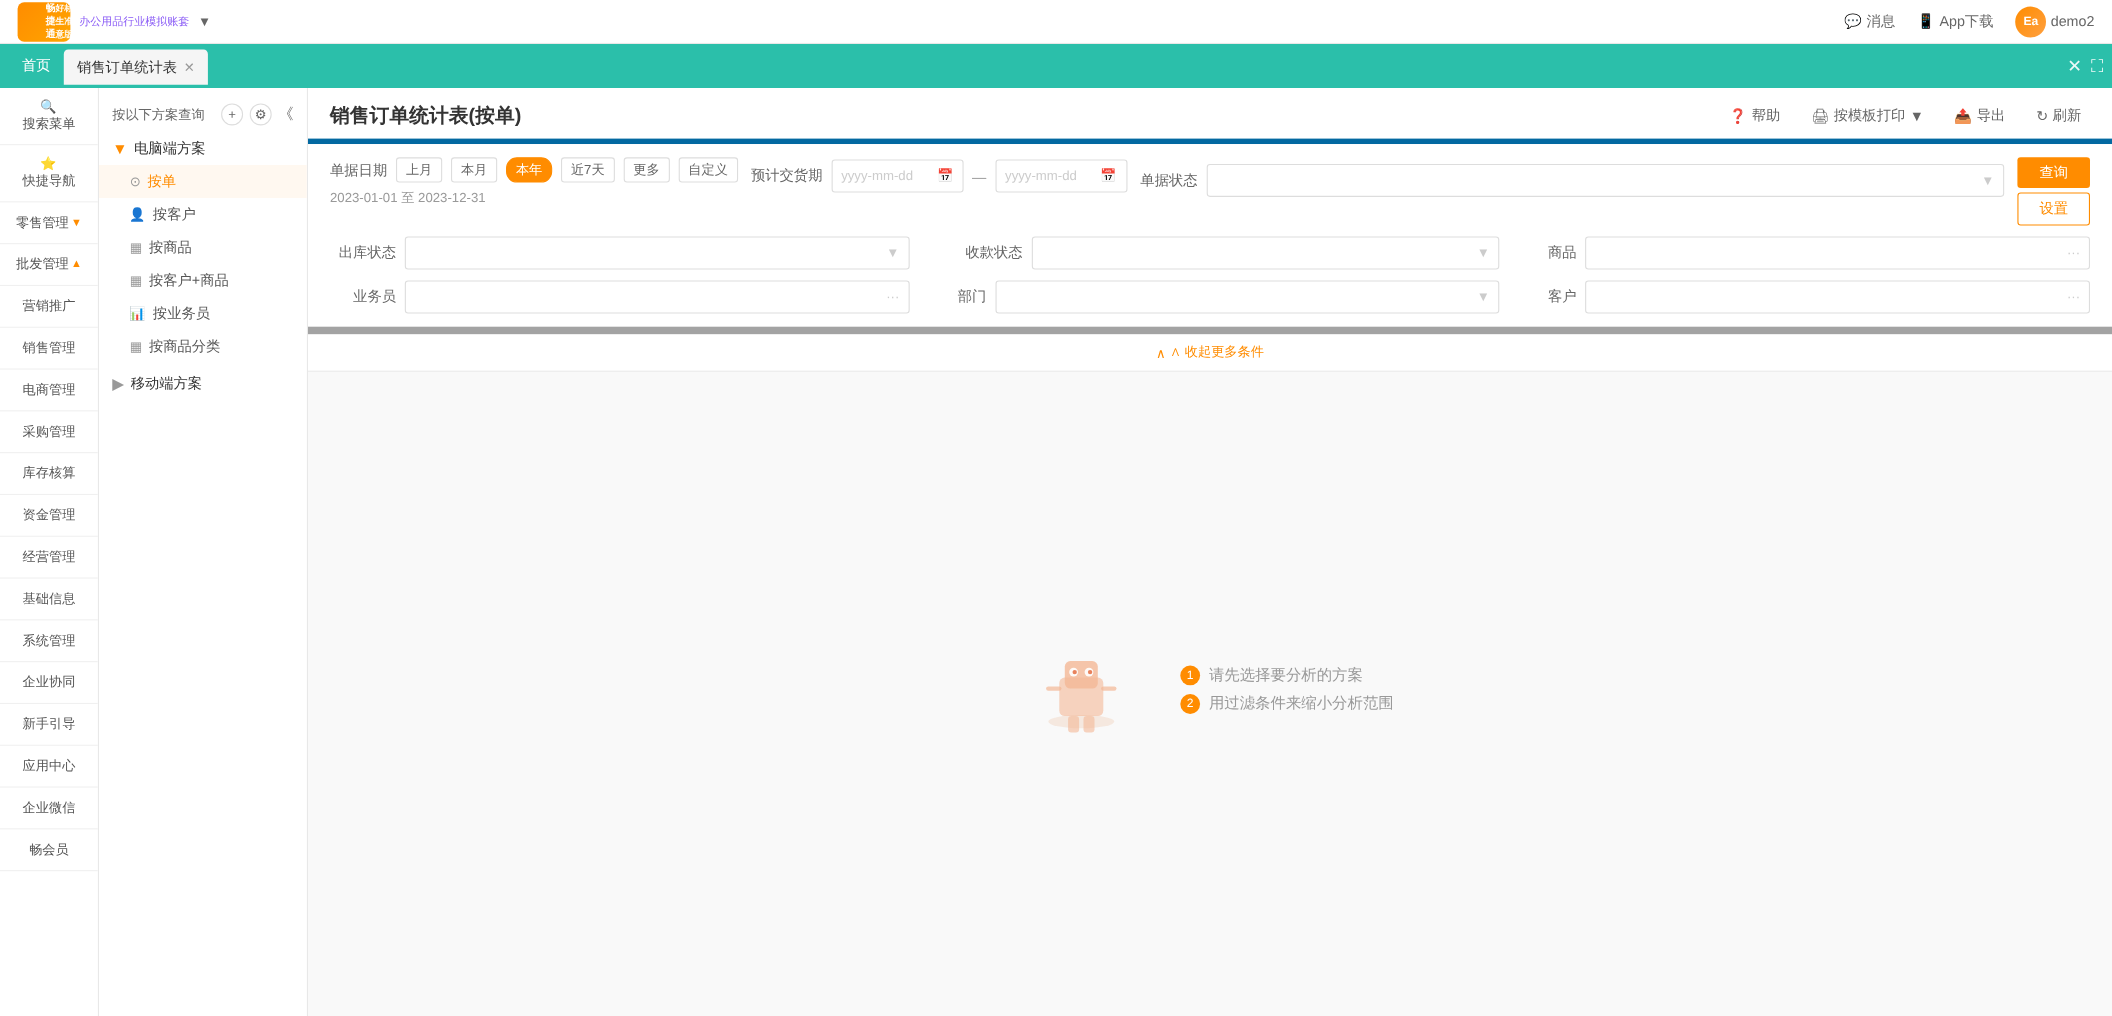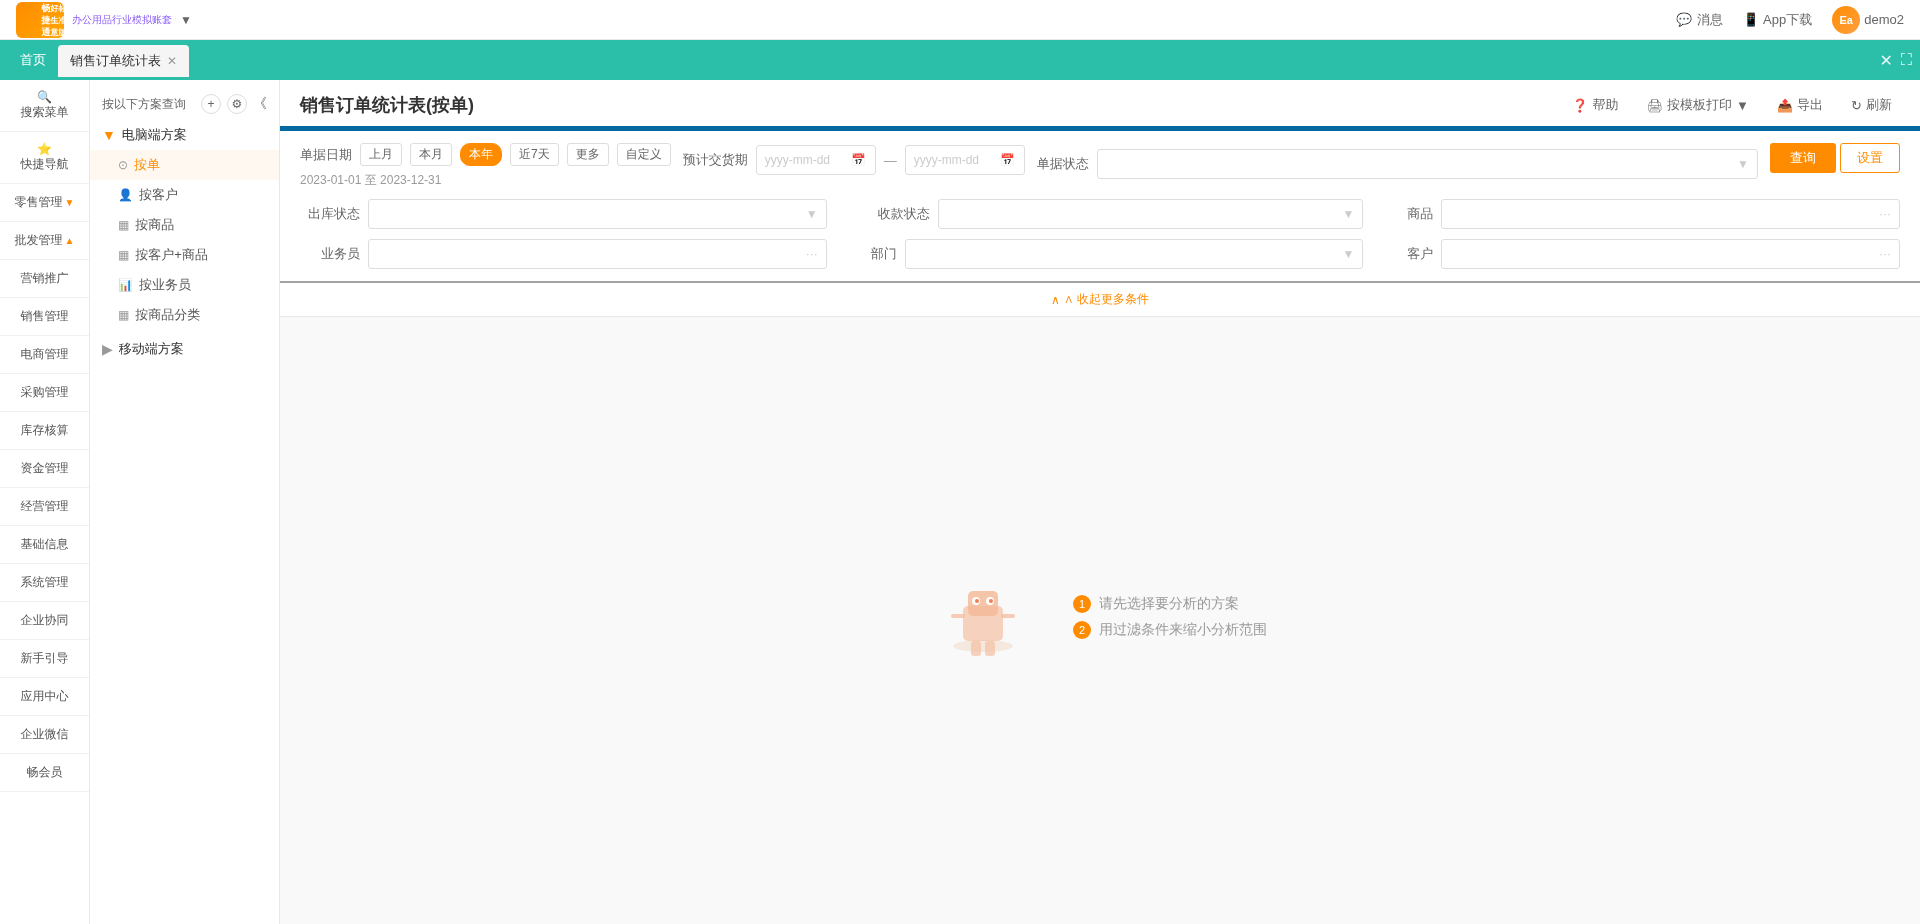--- a/index.html
+++ b/index.html
@@ -135,21 +135,21 @@
     .page-action-btn {
       display: flex; align-items: center; gap: 4px;
       font-size: 13px; color: #666; cursor: pointer;
       padding: 4px 8px;
     }
 
     
     .filter-area {
       background: #fff;
       padding: 12px 20px;
-      border-bottom: 2px solid #a3a3a3;
+      border-bottom: 7px solid #a3a3a3;
     }
     .filter-label { font-size: 13px; color: #666; white-space: nowrap; }
 
     
     .date-filter { display: flex; align-items: center; gap: 8px; flex: 0 0 auto; }
     .date-filter-label { font-size: 13px; color: #666; white-space: nowrap; }
     .date-btn {
       padding: 2px 8px;
       border: 1px solid #ddd;
       border-radius: 3px;
@@ -194,21 +194,21 @@
     .query-btn {
       background: #ff8c00; color: #fff; border: none;
       padding: 6px 20px; border-radius: 3px; font-size: 13px; cursor: pointer;
       white-space: nowrap;
     }
     .settings-btn {
       background: #fff; color: #ff8c00; border: 1px solid #ff8c00;
       padding: 5px 16px; border-radius: 3px; font-size: 13px; cursor: pointer;
       white-space: nowrap; display: block;
     }
-    .query-btn-group { display: flex; flex-direction: row; gap: 4px; }
+    .query-btn-group { display: flex; flex-direction: column; gap: 4px; }
 
     
     .collapse-bar {
       background: #fff;
       padding: 8px 0;
       display: flex; align-items: center; justify-content: center;
       border-bottom: 1px solid #e8e8e8;
       cursor: pointer;
     }
     .collapse-bar span { color: #ff8c00; font-size: 12px; }

